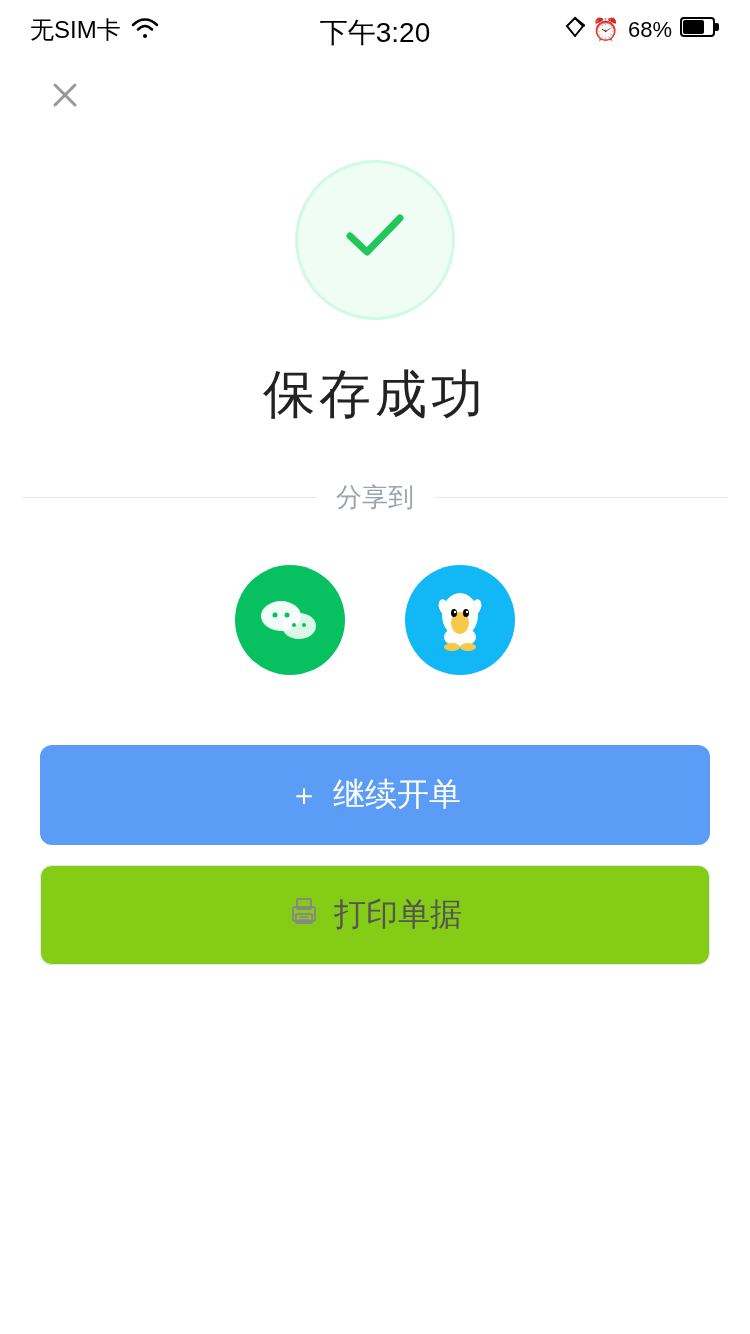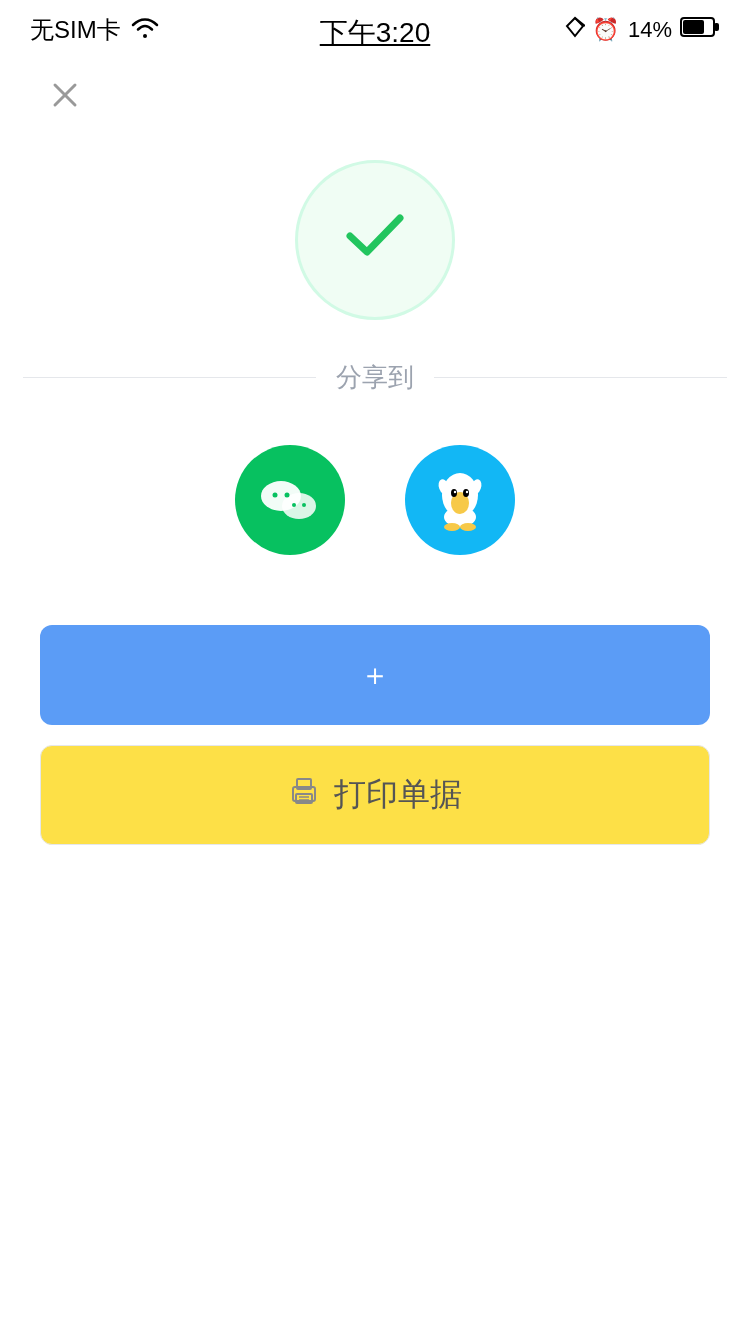--- a/index.html
+++ b/index.html
@@ -29,21 +29,20 @@
       color: #000;
     }
     .status-time {
       font-size: 28px;
       font-weight: 500;
       color: #000;
       position: absolute;
       left: 50%;
       transform: translateX(-50%);
       top: 14px;
-      text-decoration: underline;
     }
     .status-right {
       display: flex;
       align-items: center;
       gap: 8px;
       font-size: 22px;
       color: #000;
     }
 
     
@@ -164,21 +163,21 @@
       gap: 14px;
       cursor: pointer;
       font-family: inherit;
     }
     .btn-primary {
       background: #5b9cf6;
       color: #fff;
       border: none;
     }
     .btn-secondary {
-      background: #fde047;
+      background: #84cc16;
       color: #555;
       border: 1.5px solid #e5e7eb;
     }
     .btn-icon {
       font-size: 30px;
     }
   </style>
 </head>
 <body>
 
@@ -195,21 +194,21 @@
   </div>
   <div class="status-time">下午3:20</div>
   <div class="status-right">
     <span>
       <svg width="20" height="22" viewBox="0 0 20 22" fill="none">
         <path d="M10 2L18 10L10 20L2 10Z" stroke="#000" stroke-width="2" fill="none"></path>
         <path d="M10 2L20 10" stroke="#000" stroke-width="2" fill="none"></path>
       </svg>
     </span>
     <span>⏰</span>
-    <span>14%</span>
+    <span>68%</span>
     <span>
       <svg width="40" height="22" viewBox="0 0 40 22">
         <rect x="1" y="2" width="33" height="18" rx="3" ry="3" stroke="#000" stroke-width="2" fill="none"></rect>
         <rect x="34" y="7" width="5" height="8" rx="2" fill="#000"></rect>
         <rect x="3" y="4" width="21" height="14" rx="2" fill="#000"></rect>
       </svg>
     </span>
   </div>
 </div>
 
@@ -223,20 +222,21 @@
 <div class="content">
 
   <div class="success-circle">
     <span class="check-icon">
       <svg width="80" height="80" viewBox="0 0 80 80" fill="none">
         <path d="M15 42L32 58L65 24" stroke="#22c55e" stroke-width="7" stroke-linecap="round" stroke-linejoin="round"></path>
       </svg>
     </span>
   </div>
 
+  <div class="success-title">保存成功</div>
 
   <div class="share-section">
     <div class="divider-row">
       <div class="divider-line"></div>
       <span class="divider-label">分享到</span>
       <div class="divider-line"></div>
     </div>
     <div class="share-icons">
 
       <div class="share-icon-btn wechat-btn">
@@ -278,20 +278,21 @@
           <ellipse cx="38" cy="60" rx="8" ry="4" fill="#f7c948"></ellipse>
         </svg>
       </div>
     </div>
   </div>
 
   <div class="buttons-section">
 
     <button class="btn btn-primary">
       <span class="btn-icon">＋</span>
+      <span>继续开单</span>
     </button>
 
     <button class="btn btn-secondary">
       <span class="btn-icon">
         <svg width="32" height="30" viewBox="0 0 32 30" fill="none">
           <rect x="5" y="10" width="22" height="14" rx="2" stroke="#888" stroke-width="2" fill="none"></rect>
           <rect x="9" y="2" width="14" height="10" rx="1" stroke="#888" stroke-width="2" fill="none"></rect>
           <rect x="8" y="17" width="16" height="9" rx="1" stroke="#888" stroke-width="2" fill="none"></rect>
           <line x1="11" y1="20" x2="21" y2="20" stroke="#888" stroke-width="1.5"></line>
           <line x1="11" y1="23" x2="21" y2="23" stroke="#888" stroke-width="1.5"></line>

